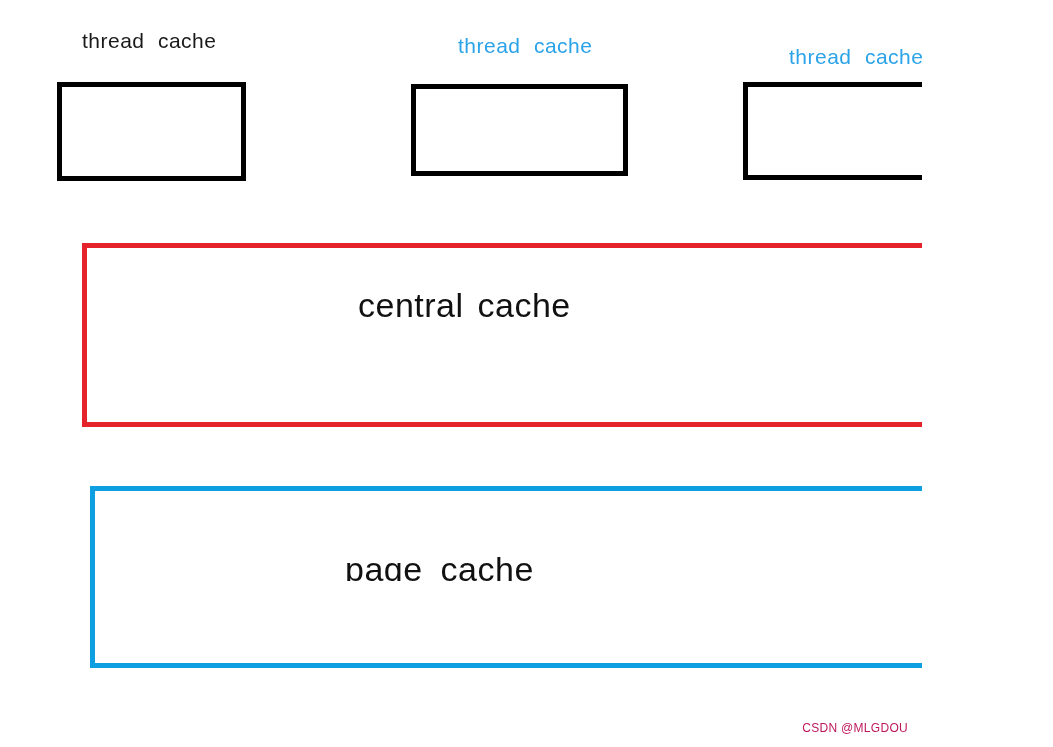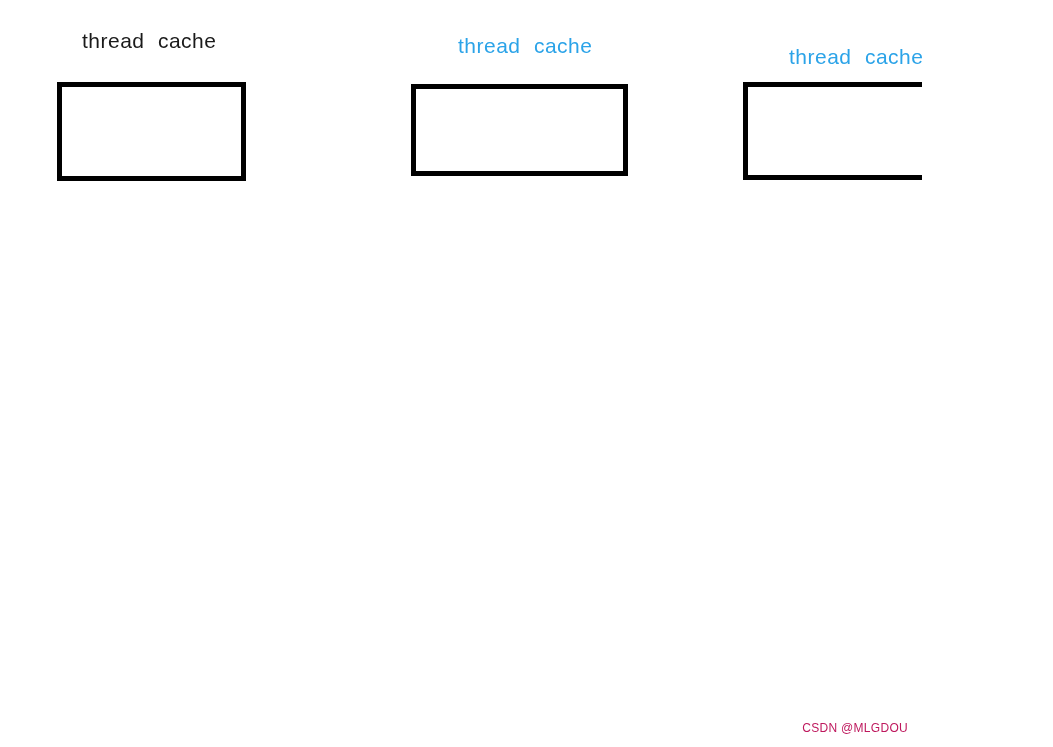--- a/index.html
+++ b/index.html
@@ -86,17 +86,25 @@
 
   <div id="tc-label-1" class="tc-label black">thread cache</div>
   <div id="tc-box-1" class="tc-box"></div>
 
   <div id="tc-label-2" class="tc-label blue">thread cache</div>
   <div id="tc-box-2" class="tc-box"></div>
 
   <div id="tc-label-3" class="tc-label blue">thread cache</div>
   <div id="tc-box-3" class="tc-box"></div>
 
+  <div class="central-box">
+    <div class="central-label">central cache</div>
+  </div>
 
+  <div class="page-box">
+    <div class="page-label-clip">
+      <div class="page-label">page cache</div>
+    </div>
+  </div>
 
   <div class="watermark">CSDN @MLGDOU</div>
 
 </div>
 
 </body></html>

